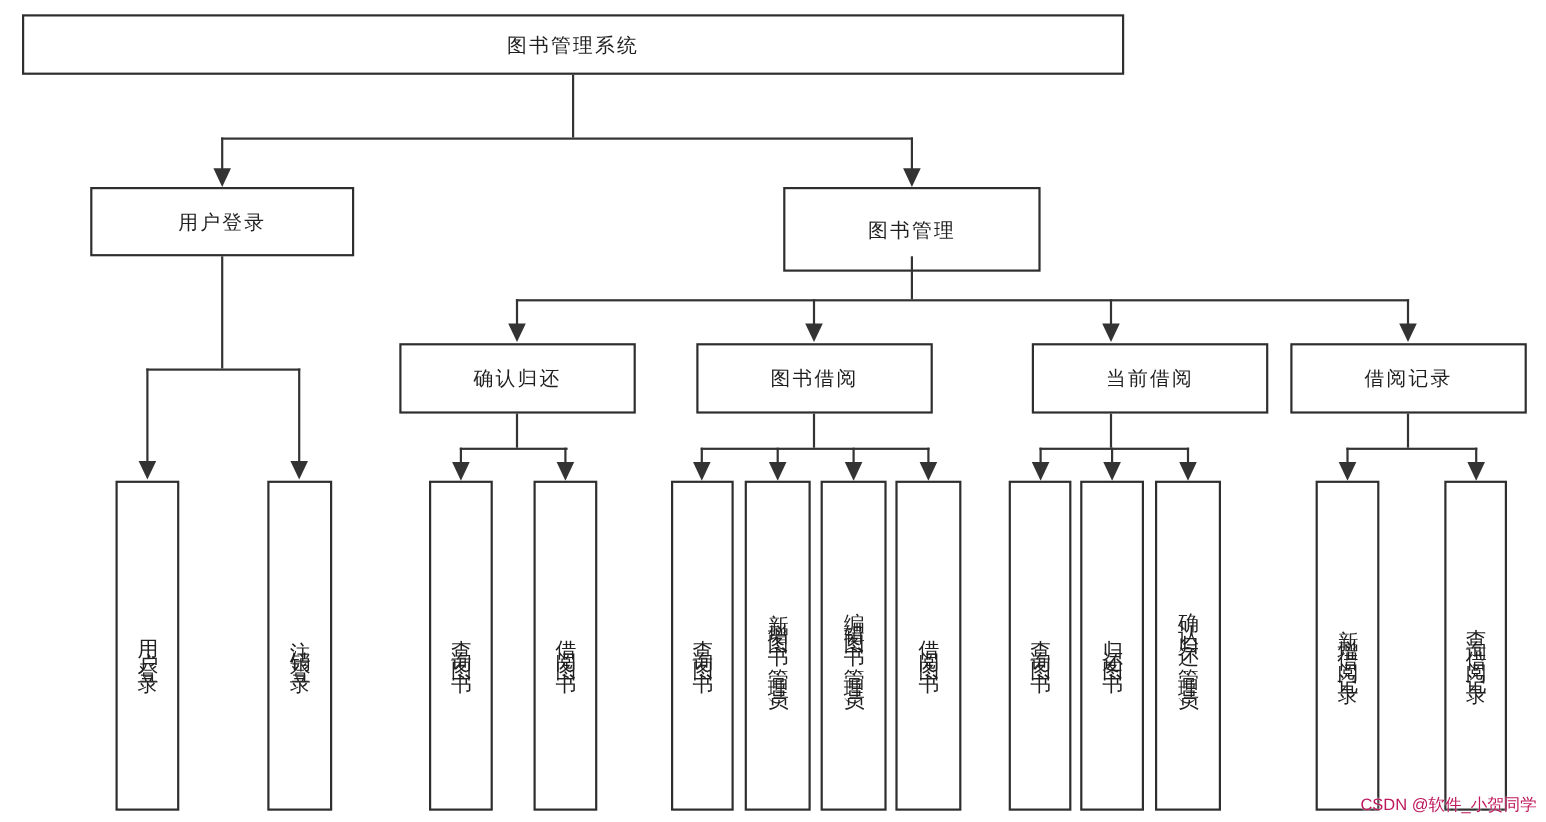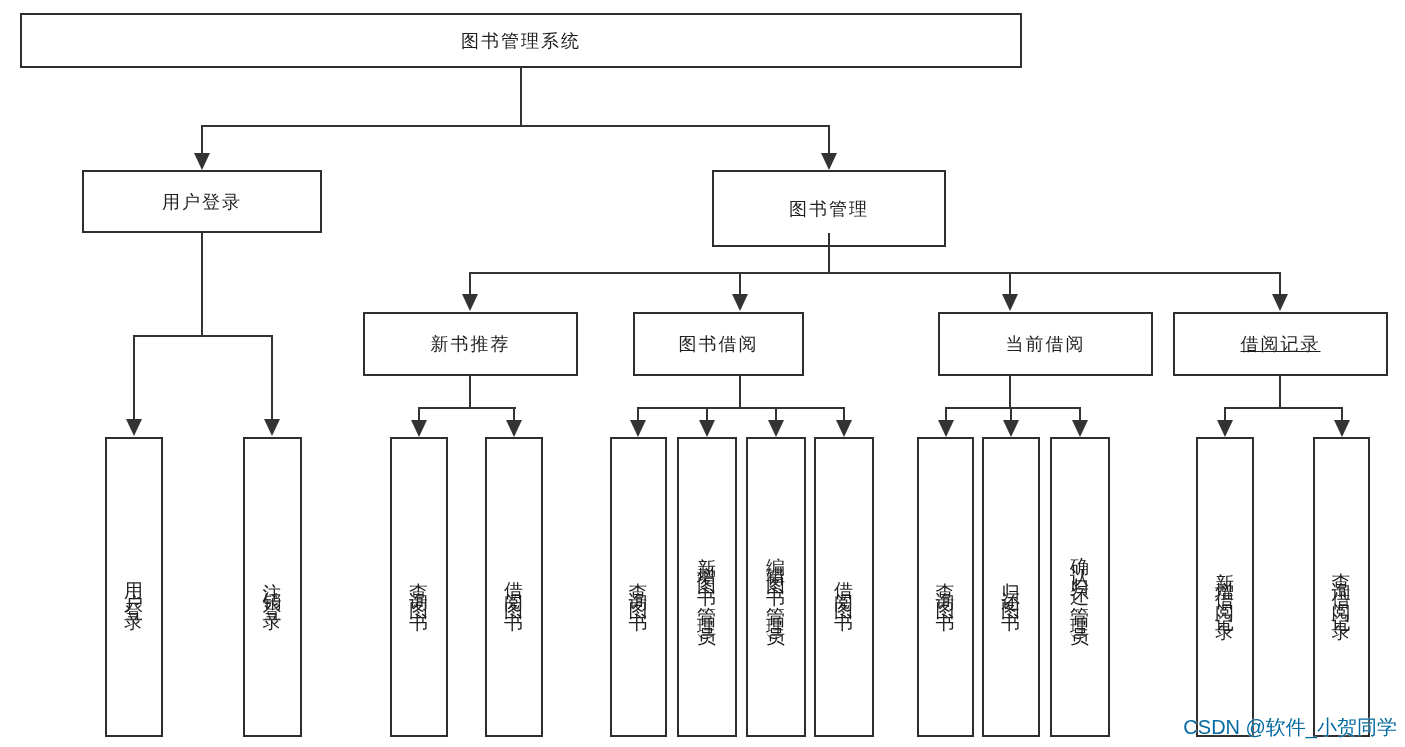--- a/index.html
+++ b/index.html
@@ -42,22 +42,22 @@
     width: 0;
     height: 0;
     border-left: 8px solid transparent;
     border-right: 8px solid transparent;
     border-top: 17px solid #333333;
   }
   .watermark {
     position: absolute;
     right: 8px;
     bottom: 6px;
-    font-size: 20px;
-    color: #0369a1;
+    font-size: 15px;
+    color: #be185d;
     text-shadow: 0 0 2px #ffffff;
     white-space: nowrap;
   }
 </style>
 </head>
 <body>
 
 <div class="canvas">
 
   <div class="node h" style="left:20px; top:13px; width:1002px; height:55px;">
@@ -90,29 +90,29 @@
   <div class="vline" style="left:469px; top:272px; width:2px; height:23px;"></div>
   <div class="ah" style="left:462px; top:294px;"></div>
   <div class="vline" style="left:739px; top:272px; width:2px; height:23px;"></div>
   <div class="ah" style="left:732px; top:294px;"></div>
   <div class="vline" style="left:1009px; top:272px; width:2px; height:23px;"></div>
   <div class="ah" style="left:1002px; top:294px;"></div>
   <div class="vline" style="left:1279px; top:272px; width:2px; height:23px;"></div>
   <div class="ah" style="left:1272px; top:294px;"></div>
 
   <div class="node h" style="left:363px; top:312px; width:215px; height:64px;">
-    <span>新书推荐</span>
+    <span>确认归还</span>
   </div>
-  <div class="node h" style="left:633px; top:312px; width:171px; height:64px;">
+  <div class="node h" style="left:633px; top:312px; width:215px; height:64px;">
     <span>图书借阅</span>
   </div>
   <div class="node h" style="left:903px; top:312px; width:215px; height:64px;margin-left:35px;">
     <span>当前借阅</span>
   </div>
-  <div class="node h" style="left:1173px; top:312px; width:215px; height:64px;text-decoration:underline;">
+  <div class="node h" style="left:1173px; top:312px; width:215px; height:64px;">
     <span>借阅记录</span>
   </div>
 
   <div class="vline" style="left:469px; top:376px; width:2px; height:31px;"></div>
   <div class="hline" style="left:418px; top:407px; width:98px; height:2px;"></div>
   <div class="vline" style="left:418px; top:407px; width:2px; height:14px;"></div>
   <div class="ah" style="left:411px; top:420px;"></div>
   <div class="vline" style="left:513px; top:407px; width:2px; height:14px;"></div>
   <div class="ah" style="left:506px; top:420px;"></div>
 

